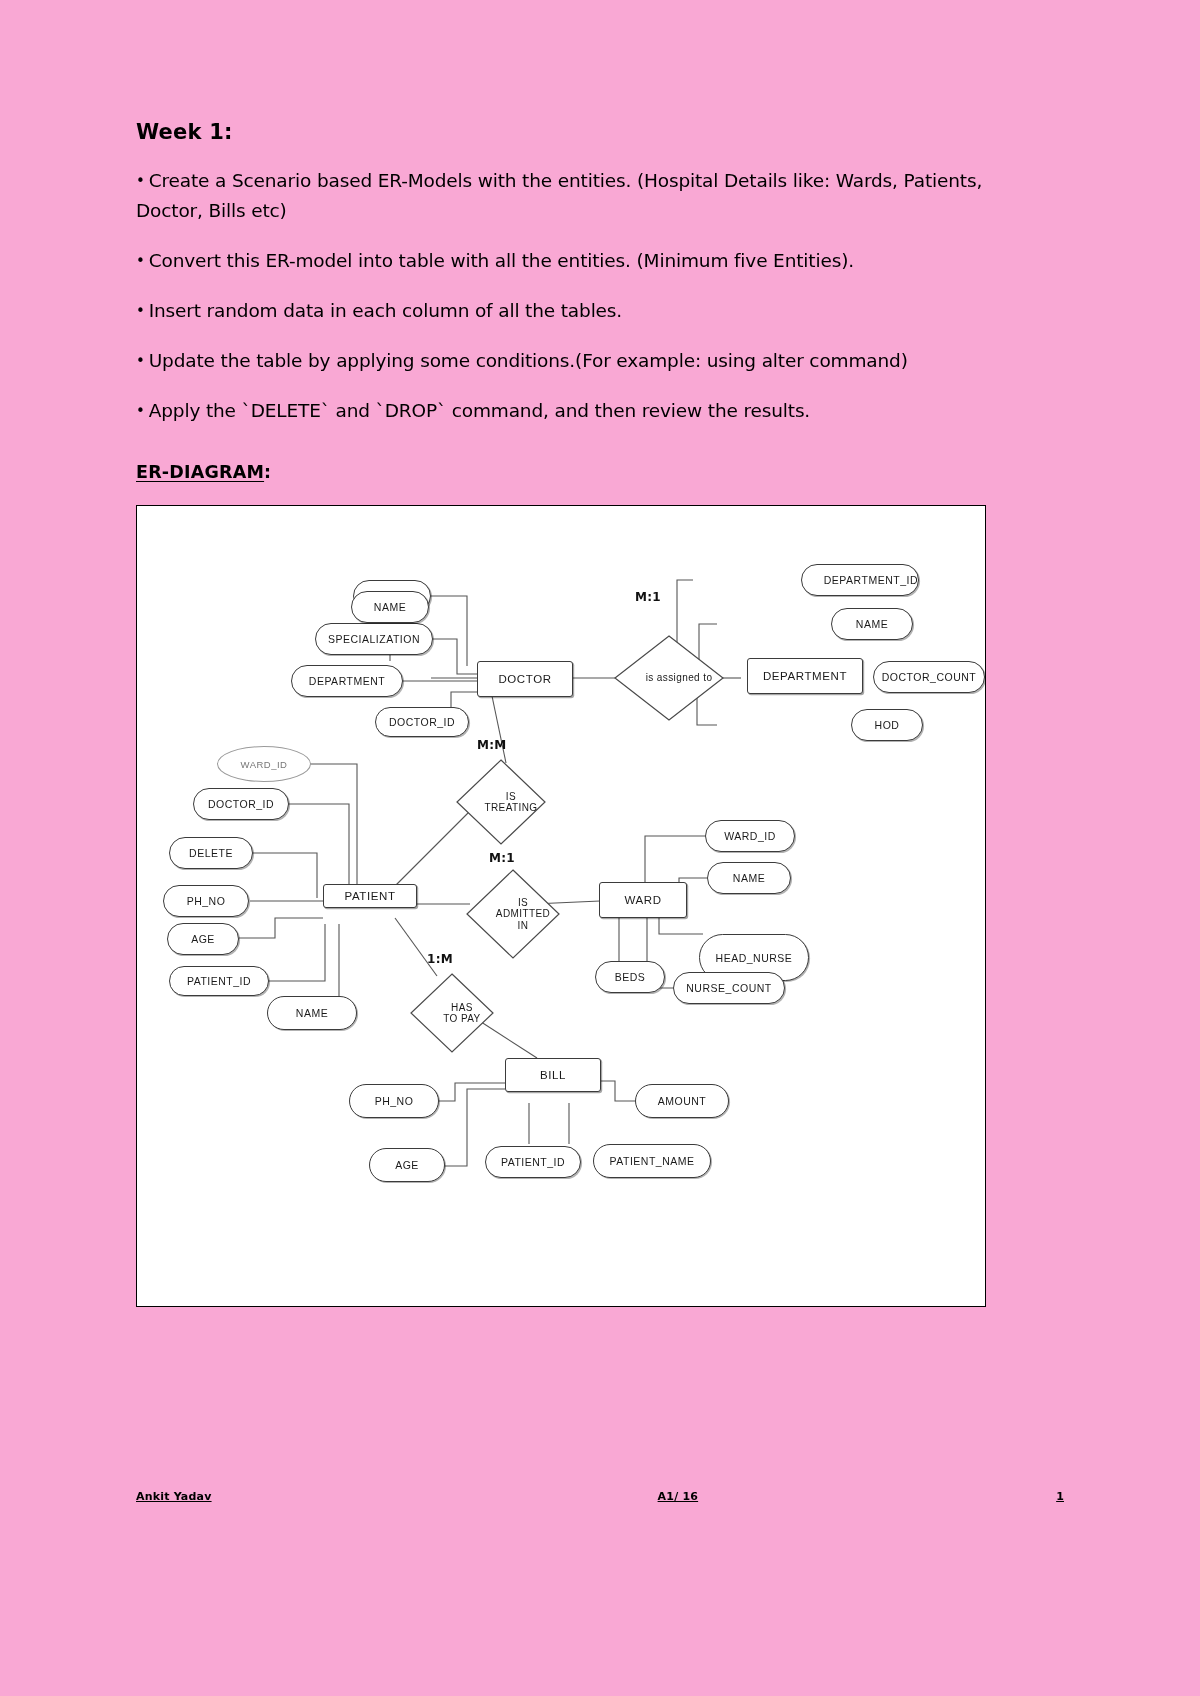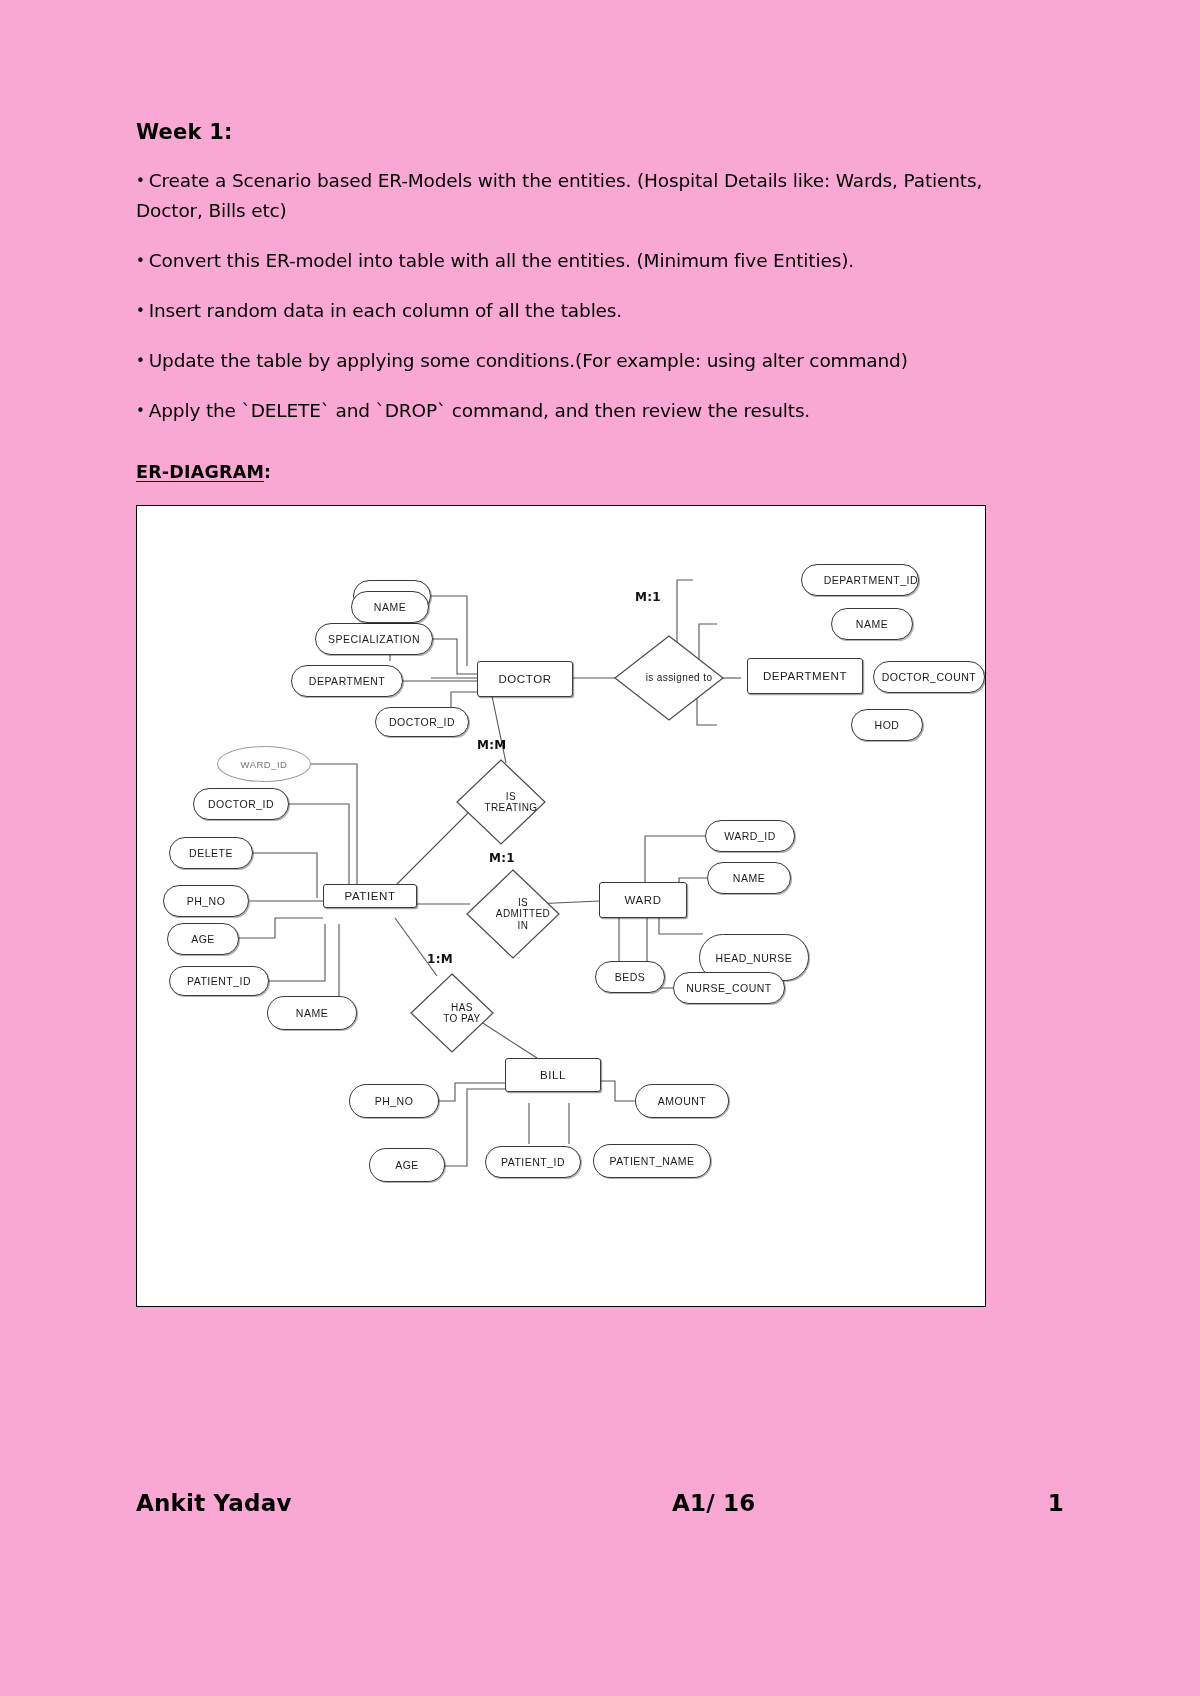--- a/index.html
+++ b/index.html
@@ -145,23 +145,24 @@
   
   .footer {
     position: absolute;
     left: 136px;
     right: 136px;
     top: 1490px;
     display: flex;
     justify-content: space-between;
     align-items: flex-end;
     font-family: "DejaVu Sans", sans-serif;
-    font-size: 23px;
+    font-size: 11px;
     font-weight: bold;
     letter-spacing: 0.2px;
+    text-decoration: underline;
   }
   .footer .mid { margin-left: 88px; }
 </style>
 </head>
 <body>
 
 <div class="page">
 
   <div class="doc-body">
     <h1 class="week-title">Week 1:</h1>

